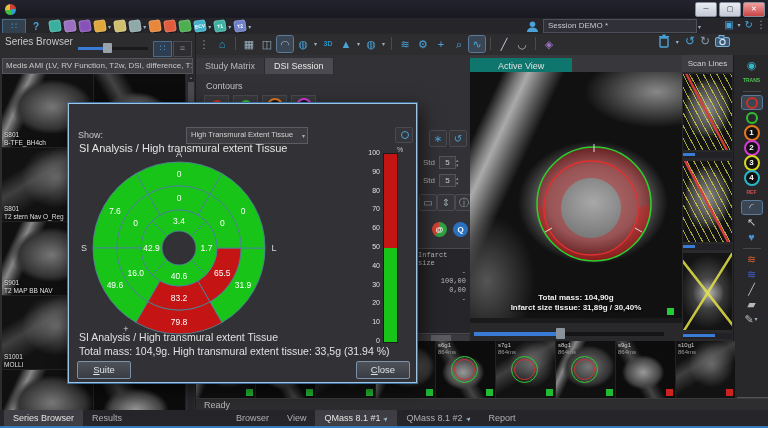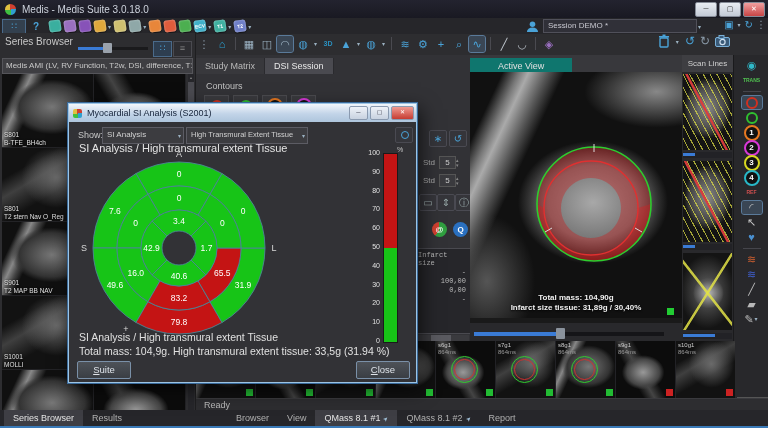--- a/index.html
+++ b/index.html
@@ -191,21 +191,20 @@
   #redraw-btn{left:8px;} #close-btn{left:287px;}
   svg text{user-select:none;}
 </style>
 </head>
 <body>
 
 <div id="root">
 
   <div id="titlebar" class="abs">
     <div id="applogo"></div>
-    <span>Medis  -  Medis Suite 3.0.18.0</span>
     <span style="flex:1"></span>
     <span class="wbtn">─</span>
     <span class="wbtn">▢</span>
     <span class="wbtn close" style="margin-right:3px">✕</span>
   </div>
 
   <div id="tb1" class="abs">
     <span id="menu-grid">∷</span>
     <span id="help">?</span>
     <span id="apps" style="display:flex;align-items:center;">
@@ -531,29 +530,21 @@
         <span class="btab">Browser</span>
         <span class="btab">View</span>
         <span class="btab active">QMass 8.1 #1<span class="pin">➤</span></span>
         <span class="btab">QMass 8.1 #2<span class="pin">➤</span></span>
         <span class="btab">Report</span>
       </span>
   </div>
   <div id="blueline" class="abs"></div>
 
   <div id="dlg" class="abs">
-    <div id="dlg-title">
-      <div id="dlg-ico"></div>
-      <span id="dlg-title-text">Myocardial SI Analysis (S2001)</span>
-      <span class="dwbtn">─</span>
-      <span class="dwbtn">▢</span>
-      <span class="dwbtn close">✕</span>
-    </div>
     <span id="show-label">Show:</span>
-    <div class="combo" id="combo1"><span>SI Analysis</span><span class="arr">▾</span></div>
     <div class="combo" id="combo2"><span>High Transmural Extent Tissue</span><span class="arr">▾</span></div>
     <div id="snapbtn">
         <div class="lens"></div>
       </div>
     <div id="dlg-heading">SI Analysis / High transmural extent Tissue</div>
     <svg id="bullseye" width="232" height="192">
         <path d="M153 25.521815274538284 A86 86 0 0 0 67.00000000000003 25.52181527453827 L79.00000000000001 46.3064249653648 A62 62 0 0 1 141 46.306424965364805 Z" fill="#17c417" stroke="#4d8696" stroke-width="0.9"></path>
         <text x="110" y="29" class="seglabel">0</text>
         <path d="M67.00000000000003 25.52181527453827 A86 86 0 0 0 24 99.99999999999999 L48 99.99999999999999 A62 62 0 0 1 79.00000000000001 46.3064249653648 Z" fill="#17c417" stroke="#4d8696" stroke-width="0.9"></path>
         <text x="45.914120119951534" y="66" class="seglabel">7.6</text>

